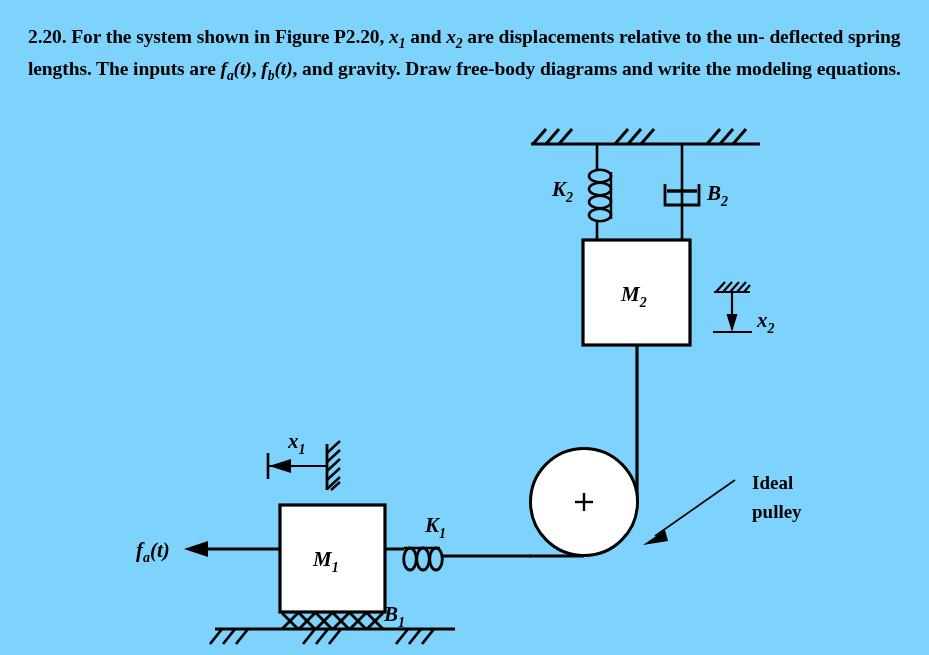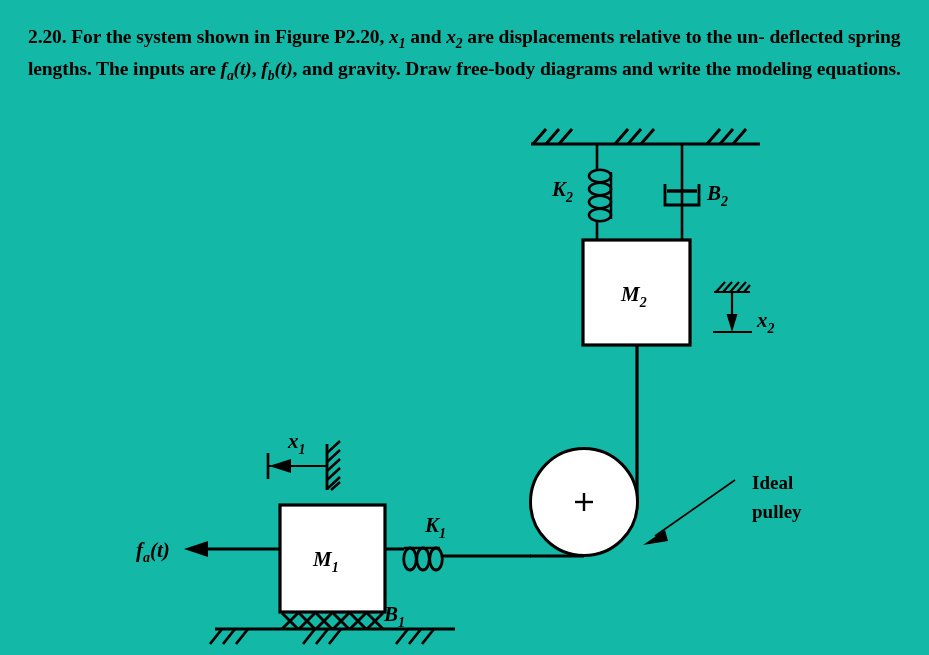--- a/index.html
+++ b/index.html
@@ -11,21 +11,21 @@
     width: 929px;
     height: 655px;
     overflow: hidden;
     font-family: "Liberation Serif", "DejaVu Serif", serif;
     color: #000000;
   }
   #page {
     position: relative;
     width: 929px;
     height: 655px;
-    background: #14b8a6;
+    background: #7dd3fc;
   }
   #problem-text {
     position: absolute;
     left: 28px;
     top: 24px;
     width: 875px;
     font-size: 19.5px;
     line-height: 25.5px;
     font-weight: bold;
     letter-spacing: -0.1px;

